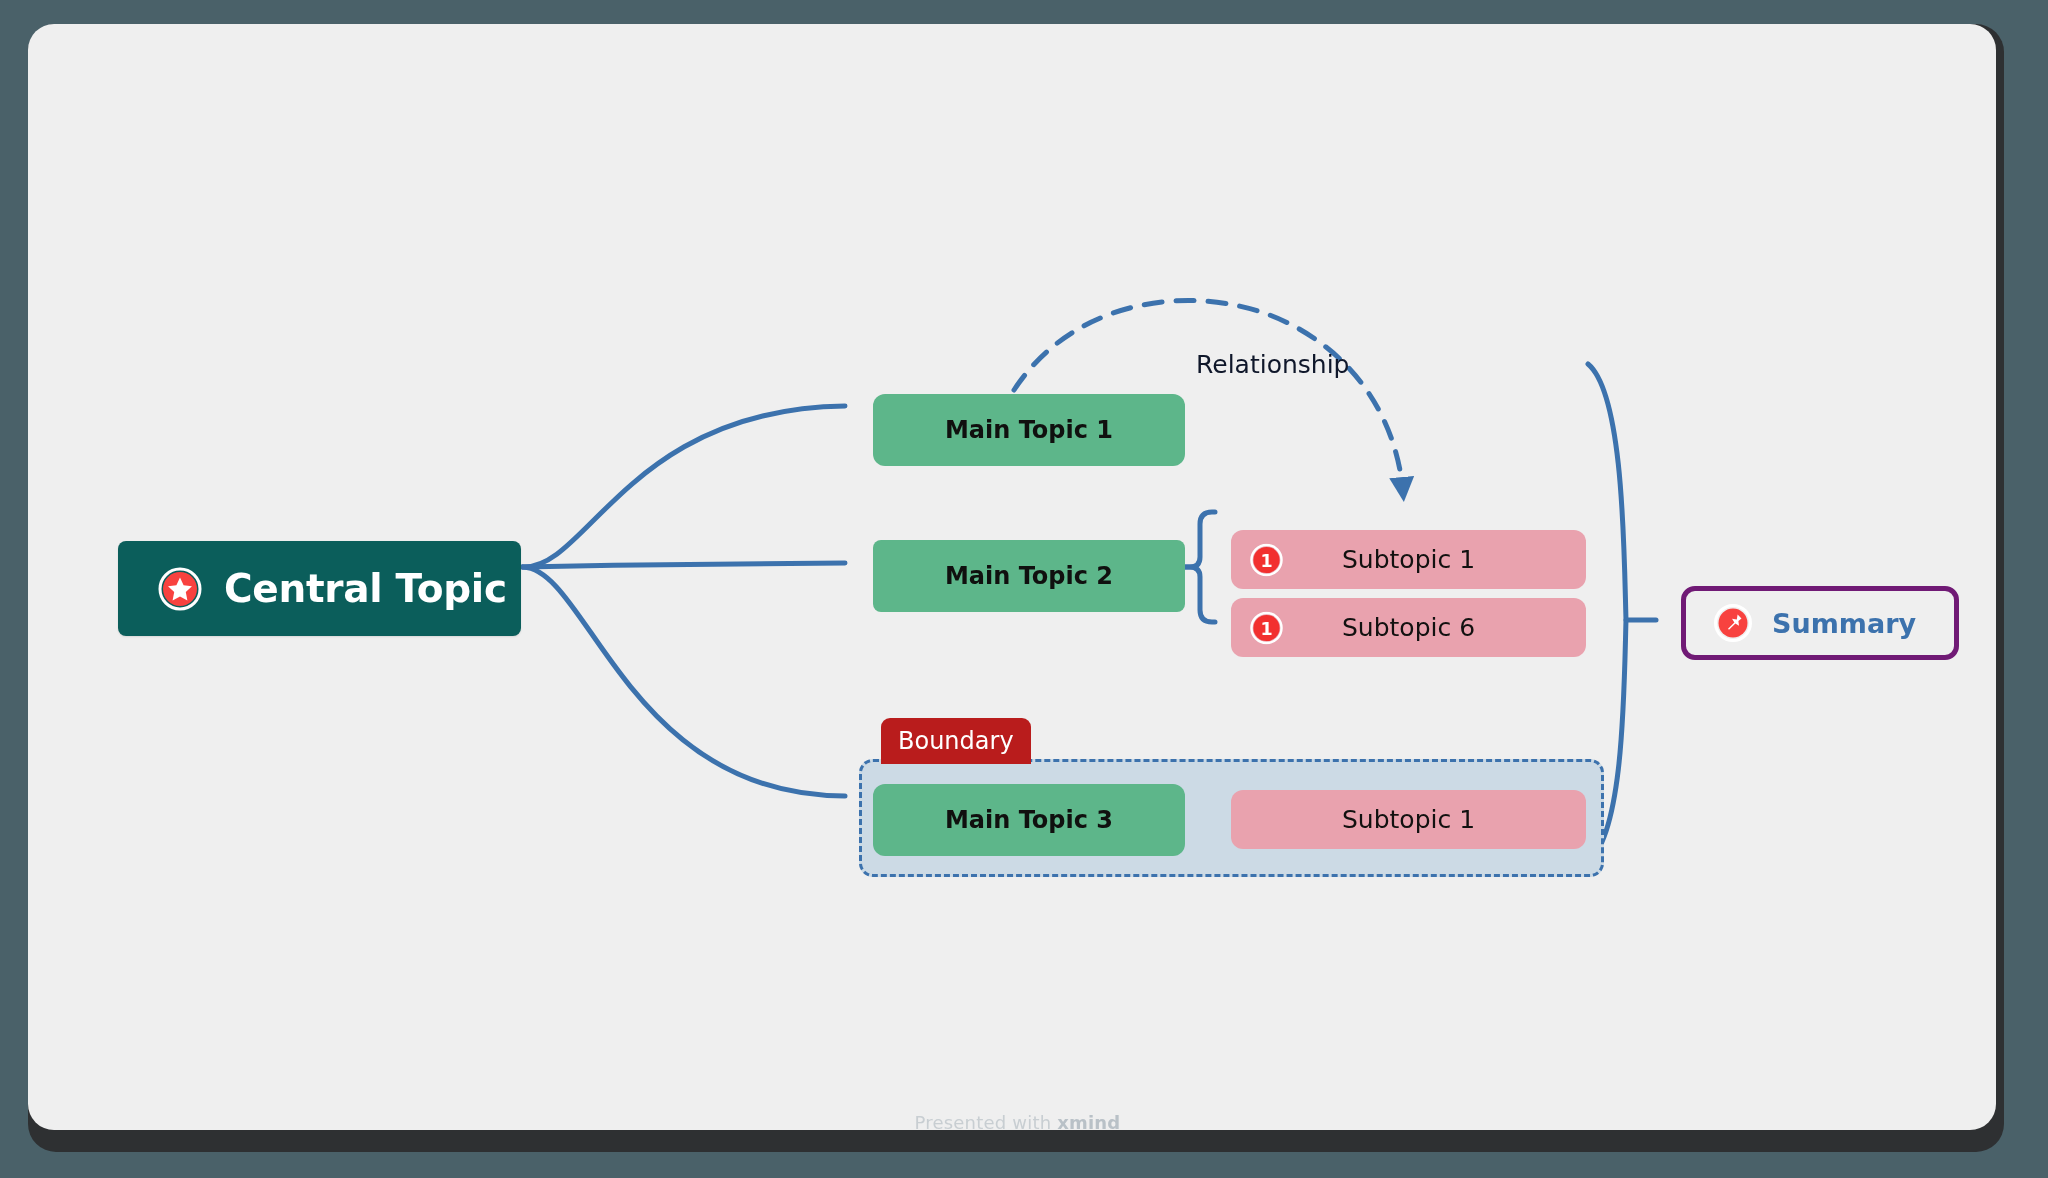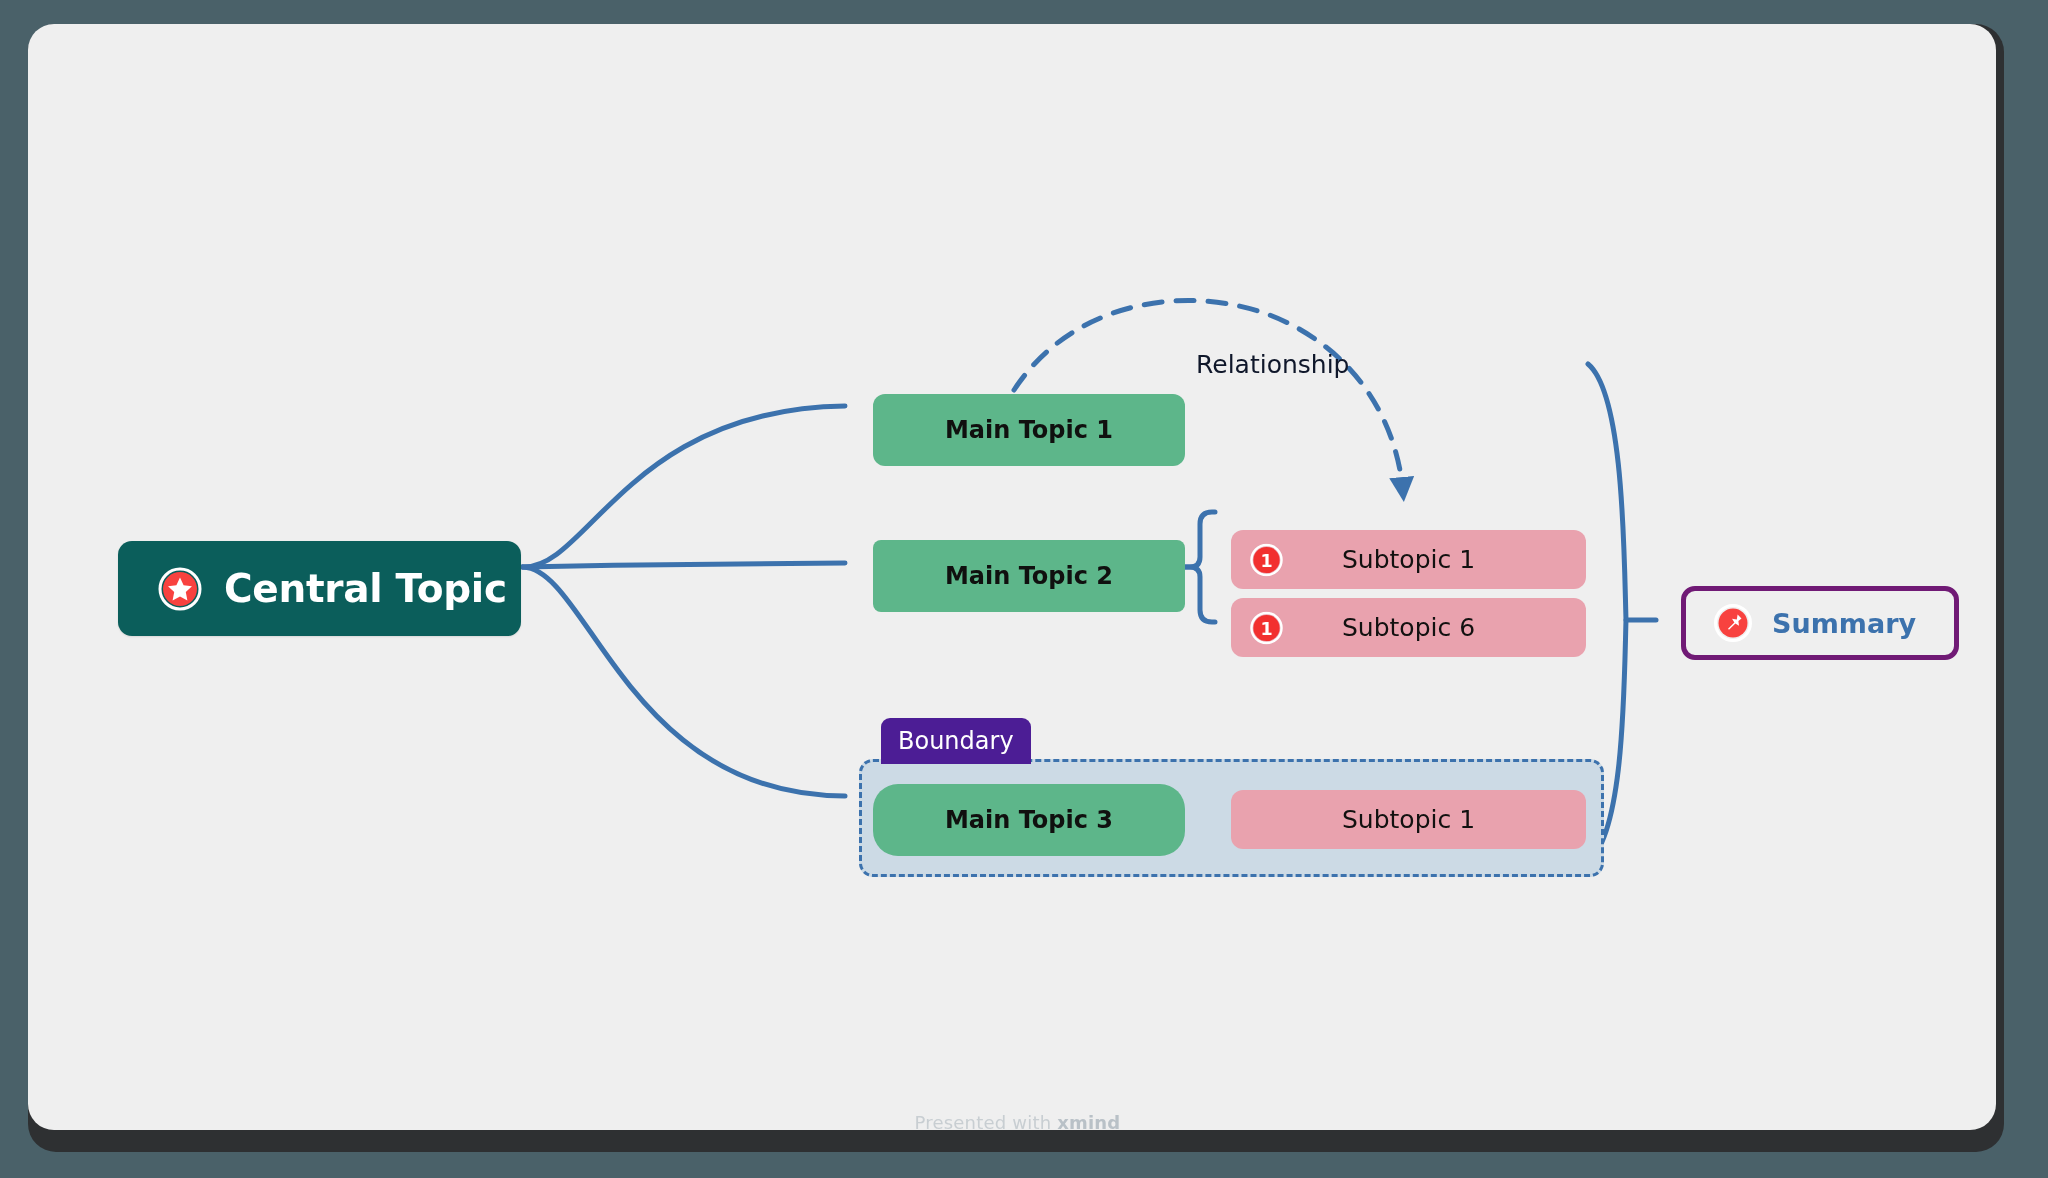--- a/index.html
+++ b/index.html
@@ -58,21 +58,21 @@
     white-space: nowrap;
   }
 
   
   #central-topic {
     left: 90px;
     top: 517px;
     width: 403px;
     height: 95px;
     background: #0b5e5b;
-    border-radius: 14px;
+    border-radius: 8px;
     padding-left: 40px;
     gap: 22px;
     box-shadow: 0 1px 2px rgba(0,0,0,0.10);
   }
   #central-topic .label {
     color: #ffffff;
     font-size: 39px;
     font-weight: 700;
     letter-spacing: -0.3px;
   }
@@ -84,21 +84,21 @@
     background: #5db68a;
     justify-content: center;
   }
   .main-topic .label {
     color: #10100f;
     font-size: 24px;
     font-weight: 700;
   }
   #main-topic-1 { left: 845px; top: 370px; }
   #main-topic-2 { left: 845px; top: 516px; border-radius: 8px; }
-  #main-topic-3 { left: 845px; top: 760px; border-radius: 25px; }
+  #main-topic-3 { left: 845px; top: 760px; }
 
   
   .subtopic {
     width: 355px;
     height: 59px;
     background: #e9a2ae;
     justify-content: center;
   }
   .subtopic .label {
     color: #121110;
@@ -149,21 +149,21 @@
     border-radius: 14px;
   }
   #boundary-label {
     position: absolute;
     left: 853px;
     top: 694px;
     height: 46px;
     padding: 0 17px;
     display: flex;
     align-items: center;
-    background: #4c1d95;
+    background: #b91c1c;
     border-radius: 9px 9px 0 0;
   }
   #boundary-label .label {
     color: #ffffff;
     font-size: 24px;
     font-weight: 400;
   }
 
   
   #relationship-label {

